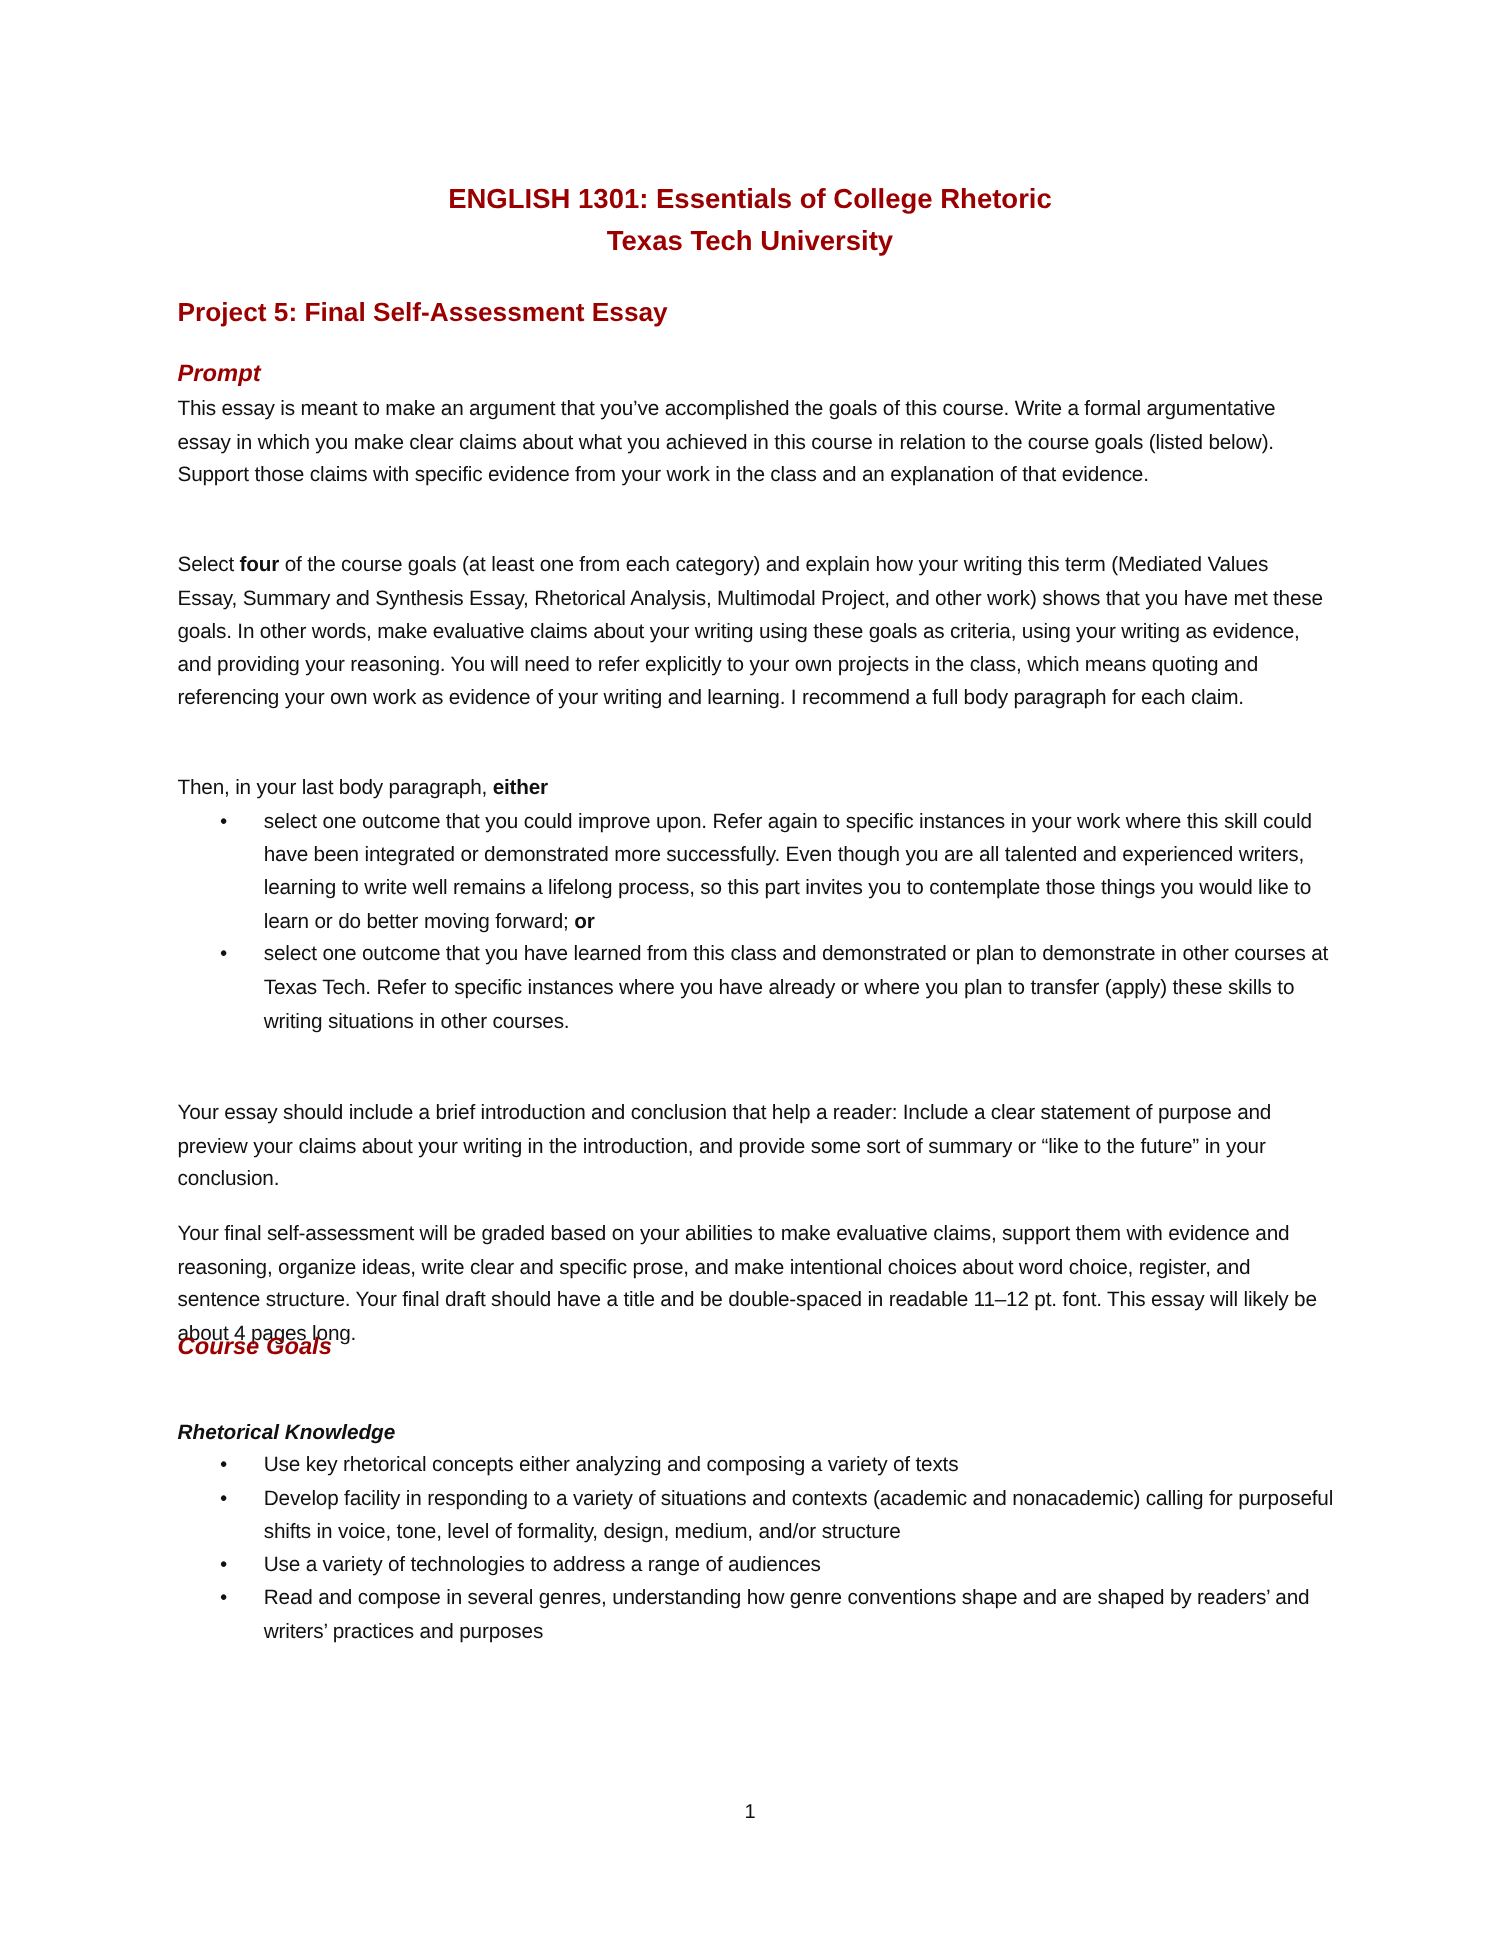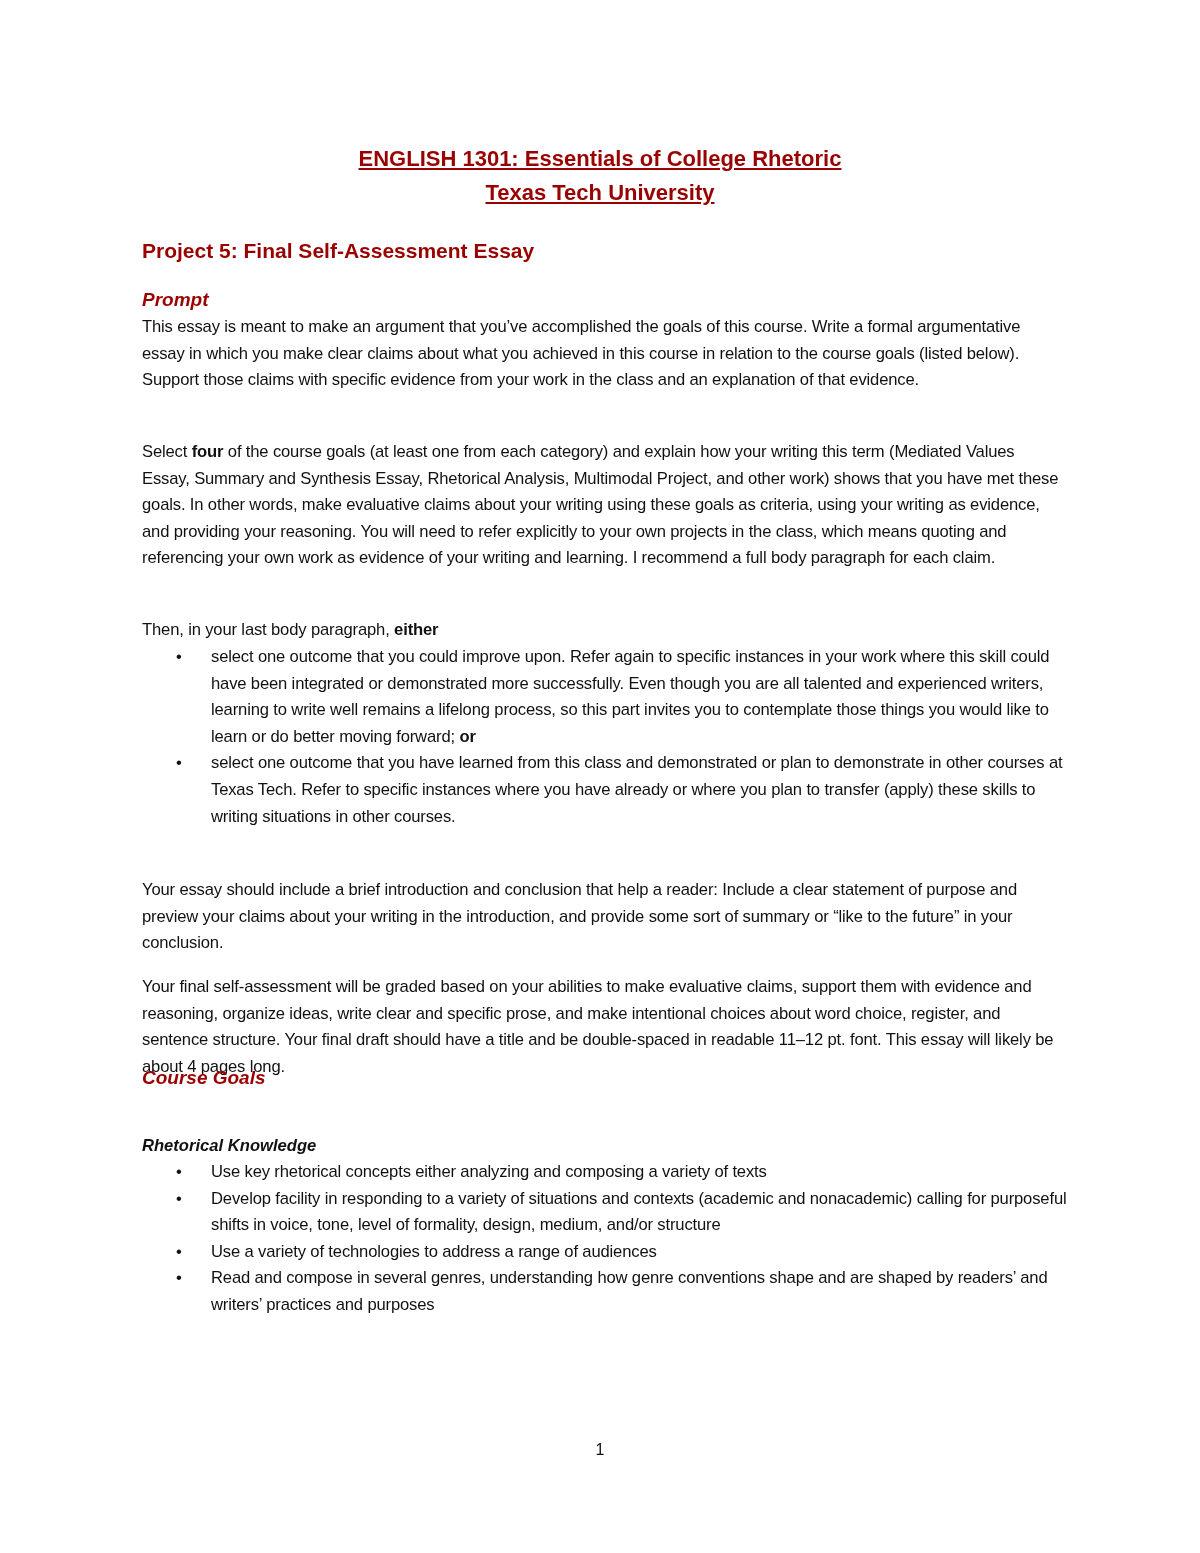--- a/index.html
+++ b/index.html
@@ -1,20 +1,20 @@
 <!DOCTYPE html>
 <html><head>
 <meta charset="utf-8">
 <style>
   html, body { margin:0; padding:0; background:#ffffff; }
   body { width:1200px; height:1553px; position:relative; overflow:hidden;
          font-family:"Liberation Sans", "DejaVu Sans", sans-serif; color:#111; }
   .page { position:absolute; left:0; top:0; width:1200px; height:1553px; }
   .red { color:#9b0000; }
-  .title-block { position:absolute; left:0; width:1200px; text-align:center; font-weight:bold; font-size:22px; line-height:34px;text-decoration:underline; }
+  .title-block { position:absolute; left:0; width:1200px; text-align:center; font-weight:bold; font-size:22px; line-height:34px; }
   .h1 { position:absolute; left:142px; font-weight:bold; font-size:21px; line-height:30px; }
   .h2 { position:absolute; left:142px; font-weight:bold; font-style:italic; font-size:19px; line-height:26px; }
   .para { position:absolute; left:142px; width:920px; font-size:16.6px; line-height:26.6px; letter-spacing:-0.15px; }
   .sub { position:absolute; left:142px; font-style:italic; font-size:16.6px; line-height:26px;font-weight:bold; }
   ul.bl { position:absolute; left:142px; width:930px; margin:0; padding:0; list-style:none; font-size:16.6px; line-height:26.6px; letter-spacing:-0.15px; }
   ul.bl li { position:relative; padding-left:69px; }
   ul.bl li .dot { position:absolute; left:34px; top:0; }
   .pnum { position:absolute; left:0; width:1200px; text-align:center; top:1441px; font-size:16px; }
   b { font-weight:bold; }
 </style>

